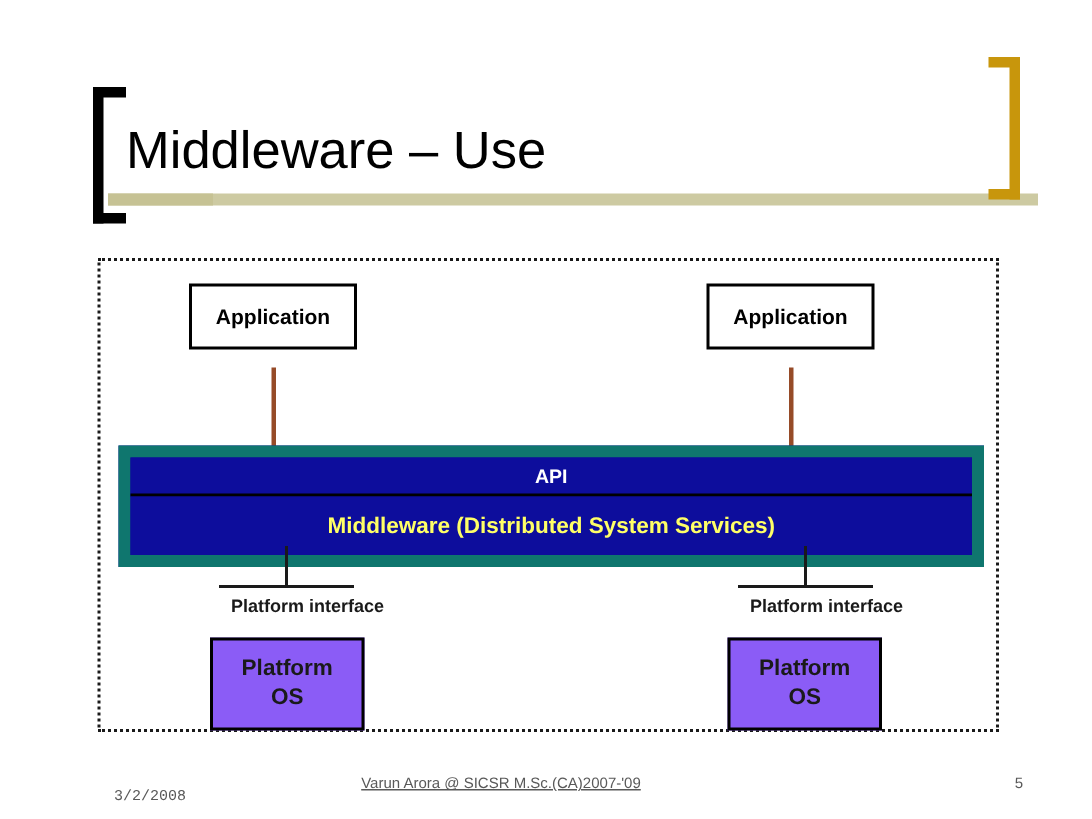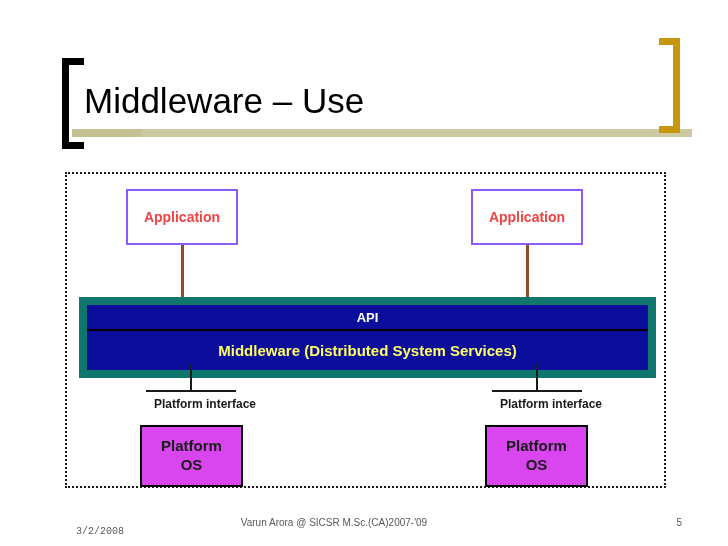--- a/index.html
+++ b/index.html
@@ -81,30 +81,30 @@
     width: 601px;
     height: 316px;
     border: 2px dotted #1a1a1a;
     box-sizing: border-box;
   }
 
   
   .app-box {
     position: absolute;
     width: 112px;
-    height: 56px;
+    height: 44px;
     background: #ffffff;
-    border: 2px solid #8b5cf6;
+    border: 2px solid #000000;
     box-sizing: border-box;
     display: flex;
     align-items: center;
     justify-content: center;
     font-size: 14px;
     font-weight: bold;
-    color: #ef4444;
+    color: #000000;
   }
   .app-box.left  { left: 126px; top: 172px; }
   .app-box.right { left: 471px; top: 172px; }
 
   
   .conn-app {
     position: absolute;
     width: 3px;
     background: #964b28;
   }
@@ -171,21 +171,21 @@
     text-align: right;
   }
   .plat-label.left  { left: 126px; top: 380px; width: 130px; }
   .plat-label.right { left: 472px; top: 380px; width: 130px; }
 
   
   .os-box {
     position: absolute;
     width: 103px;
     height: 62px;
-    background: #d946ef;
+    background: #8b5cf6;
     border: 2px solid #000000;
     box-sizing: border-box;
     display: flex;
     flex-direction: column;
     align-items: center;
     justify-content: center;
     font-size: 15px;
     font-weight: bold;
     color: #1a1a1a;
     line-height: 1.25;
@@ -203,20 +203,21 @@
     font-family: Liberation Mono, monospace;
   }
   .footer-center {
     position: absolute;
     left: 0px;
     top: 500px;
     width: 668px;
     text-align: center;
     font-size: 10px;
     color: #595959;
+    text-decoration: underline;
   }
   .footer-page {
     position: absolute;
     right: 46px;
     top: 500px;
     font-size: 10px;
     color: #595959;
   }
 </style>
 </head>

